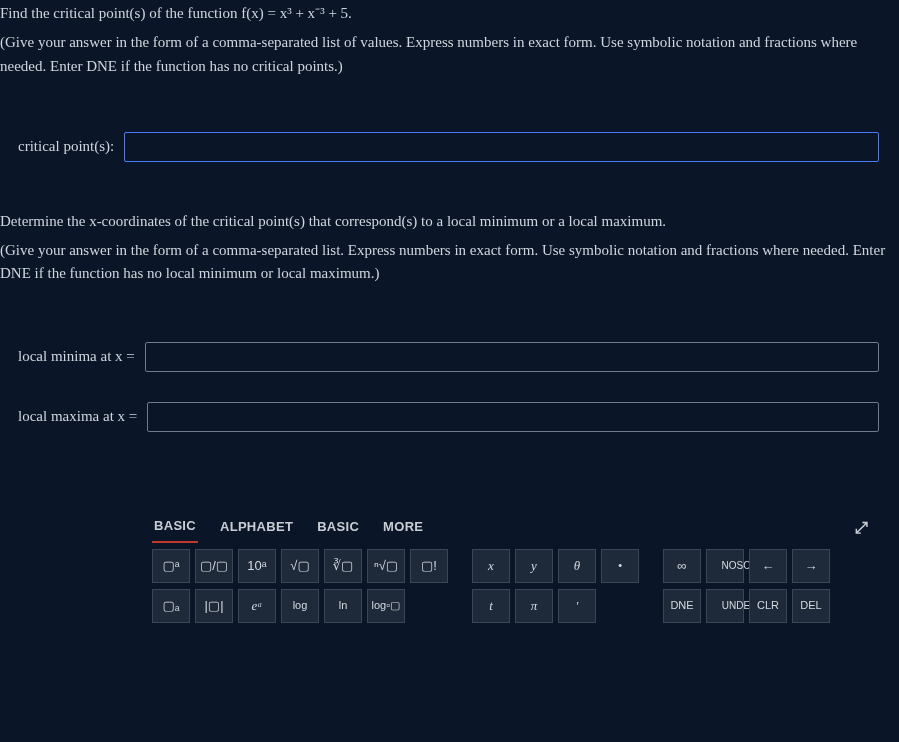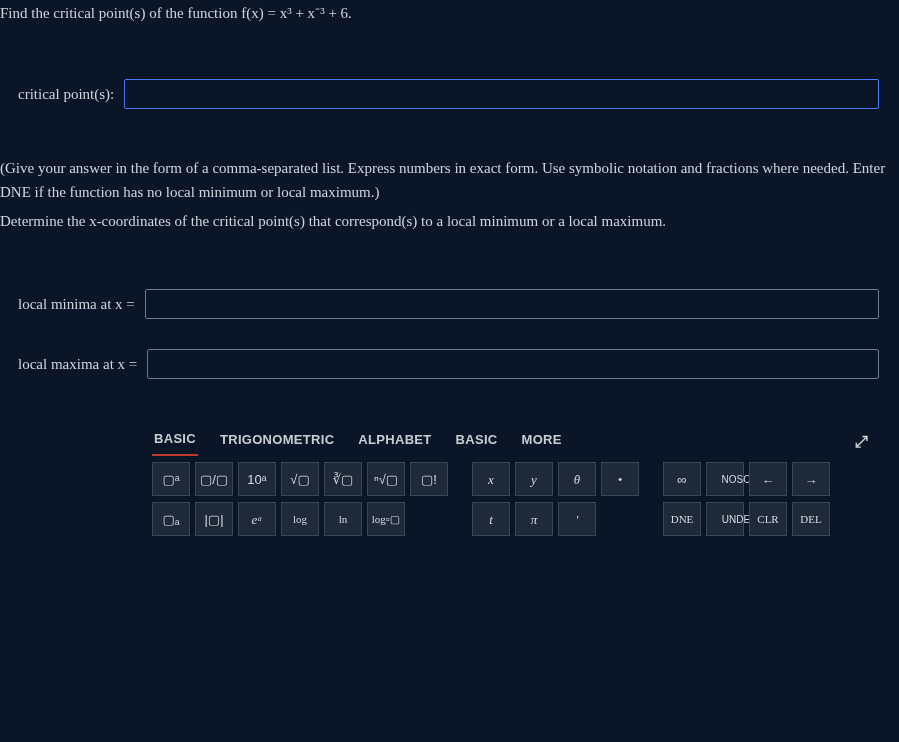--- a/index.html
+++ b/index.html
@@ -46,21 +46,21 @@
   .text-input.focused {
     border: 1px solid #4a7bff;
   }
   .section2 {
     margin-top: 36px;
   }
   .section2 .prompt { margin-bottom: 6px; }
 
   
   .keypad {
-    margin: 48px 0 0 152px;
+    margin: 82px 0 0 152px;
     width: 720px;
     font-family: Arial, Helvetica, sans-serif;
   }
   .tab-row {
     display: flex;
     align-items: center;
     gap: 20px;
     padding-bottom: 6px;
     font-size: 13px;
     font-weight: bold;
@@ -101,56 +101,56 @@
     align-items: center;
     justify-content: center;
     font-size: 13px;
     font-family: 'Times New Roman', serif;
     font-style: italic;
     cursor: pointer;
     box-sizing: border-box;
     line-height: 1;
     text-align: center;
   }
-  .key.upright { font-style: normal; font-family: Liberation Serif, serif; font-size: 11px; }
+  .key.upright { font-style: normal; font-family: Liberation Sans, sans-serif; font-size: 11px; }
   .key.small { font-size: 10px; font-style: normal; font-family: Arial, sans-serif; line-height:1.1;padding-left:28px; }
   .key span { display:block; }
   .sq { font-family: Arial, sans-serif; font-style: normal; }
   .math { font-family: 'Times New Roman', serif; }
 </style>
 </head>
 <body>
 
 <div class="content">
-  <div class="prompt">Find the critical point(s) of the function f(x) = x³ + x⁻³ + 6.</div>
+  <div class="prompt">Find the critical point(s) of the function f(x) = x³ + x⁻³ + 5.</div>
+  <div class="prompt">(Give your answer in the form of a comma-separated list of values. Express numbers in exact form. Use symbolic notation and fractions where needed. Enter DNE if the function has no critical points.)</div>
 
   <div class="input-row" style="margin-top:54px;margin-bottom:48px;">
     <div class="input-label math">critical point(s):</div>
     <input class="text-input focused" style="">
   </div>
 
   <div class="section2">
+    <div class="prompt">Determine the x-coordinates of the critical point(s) that correspond(s) to a local minimum or a local maximum.</div>
     <div class="prompt">(Give your answer in the form of a comma-separated list. Express numbers in exact form. Use symbolic notation and fractions where needed. Enter DNE if the function has no local minimum or local maximum.)</div>
-    <div class="prompt">Determine the x-coordinates of the critical point(s) that correspond(s) to a local minimum or a local maximum.</div>
 
     <div class="input-row" style="margin-top:56px;justify-content:center;">
       <div class="input-label math">local minima at x =</div>
       <input class="text-input" style="">
     </div>
 
     <div class="input-row" style="margin-top:20px;">
       <div class="input-label math">local maxima at x =</div>
       <input class="text-input" style="">
     </div>
   </div>
 
   <div class="keypad">
     <div class="tab-row">
       <div class="tab active">BASIC</div>
-      <div class="tab">TRIGONOMETRIC</div>
       <div class="tab">ALPHABET</div>
       <div class="tab">BASIC</div>
       <div class="tab">MORE</div>
       <div class="spacer"></div>
       <div class="expand">⤢</div>
     </div>
 
     <div class="key-rows">
       <div class="key-row">
         <div class="key sq">▢ᵃ</div>

